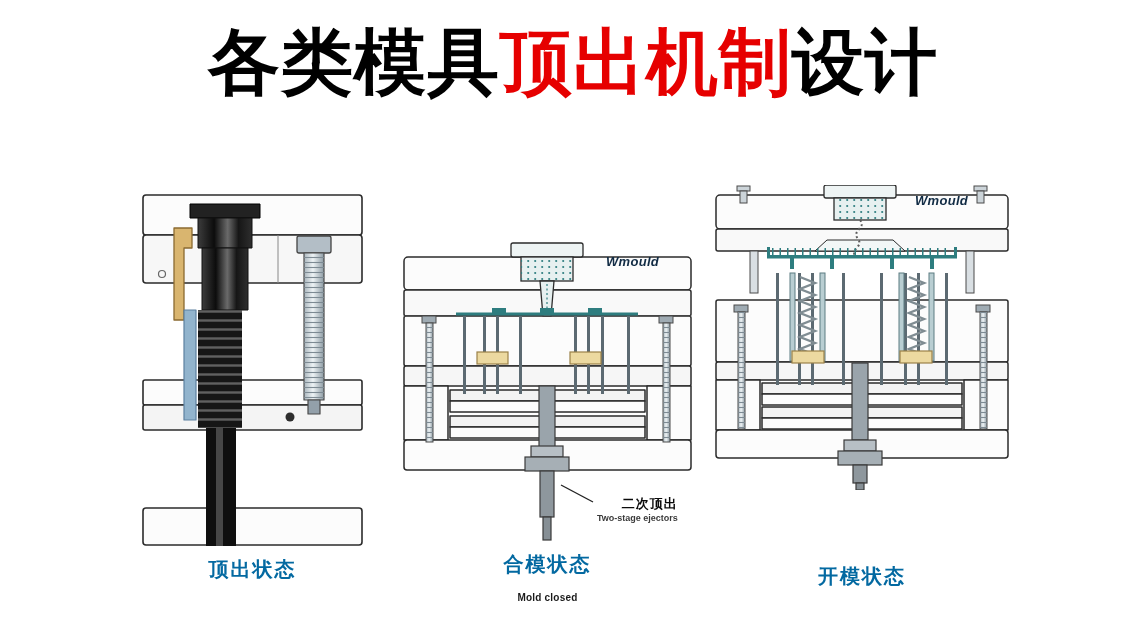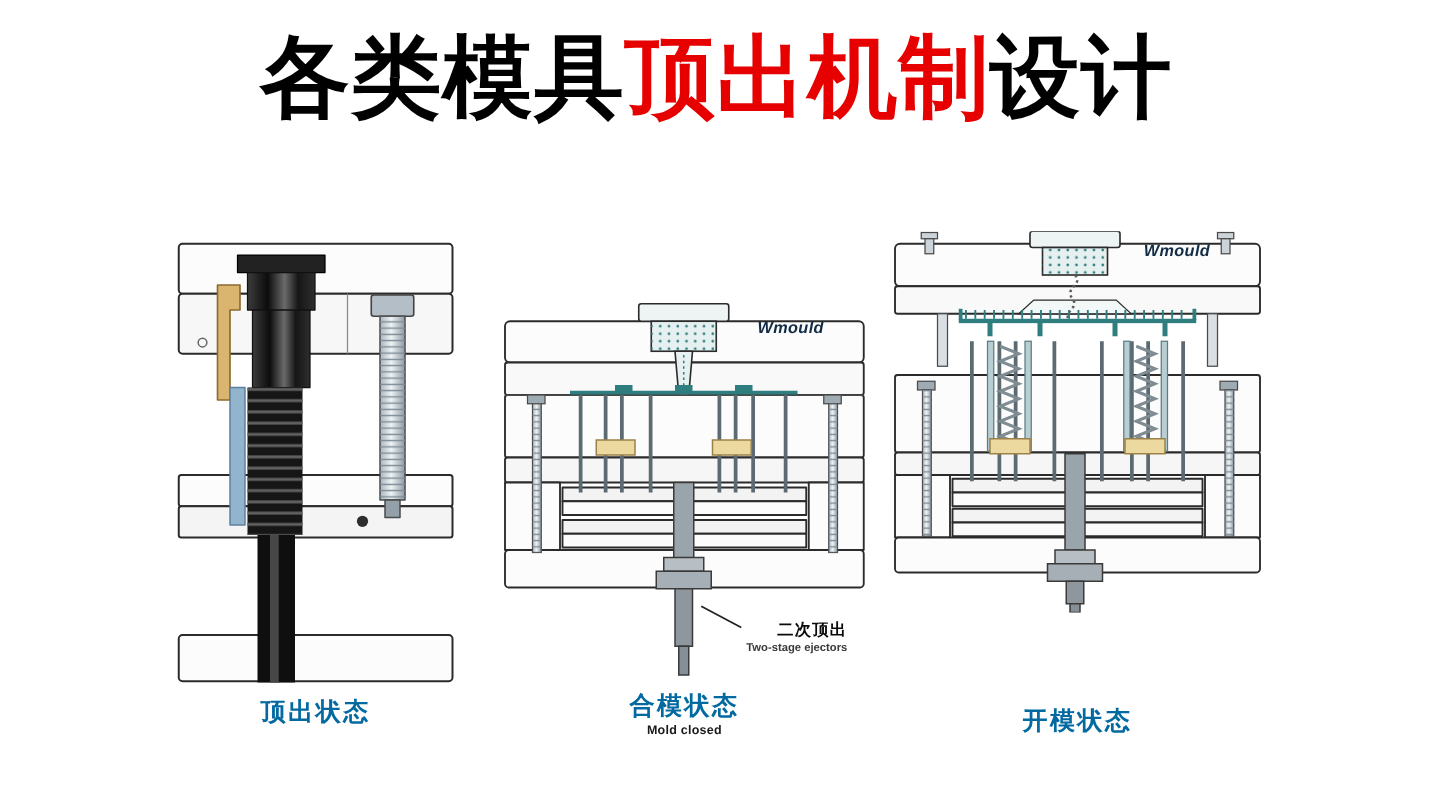--- a/index.html
+++ b/index.html
@@ -5,21 +5,21 @@
   html,body{margin:0;padding:0;}
   body{width:1146px;height:644px;background:#ffffff;font-family:"Liberation Sans","DejaVu Sans",sans-serif;}
   .page{position:relative;width:1146px;height:644px;background:#ffffff;overflow:hidden;}
   .title{position:absolute;top:22px;left:0;width:100%;margin:0;text-align:center;font-weight:900;
          font-size:72px;line-height:1.12;color:#000;letter-spacing:1px;white-space:nowrap;}
   .title .hl{color:#e60000;}
   .diagram{position:absolute;}
   .watermark{position:absolute;font-size:13px;font-weight:800;font-style:italic;color:#122c45;letter-spacing:.3px;text-align:center;}
   .caption{position:absolute;text-align:center;}
   .caption .zh{font-size:20px;font-weight:800;color:#0369a1;letter-spacing:2px;}
-  .caption .en{font-size:10px;font-weight:700;color:#1a1a1a;margin-top:1px;letter-spacing:.2px;}
+  .caption .en{font-size:10px;font-weight:700;color:#1a1a1a;margin-top:14px;letter-spacing:.2px;}
   .annotation{position:absolute;text-align:right;}
   .annotation .zh{font-size:13px;font-weight:800;color:#0a0a0a;letter-spacing:1px;}
   .annotation .en{font-size:9px;font-weight:600;color:#3a3a3a;}
   svg{display:block;}
 </style>
 </head>
 <body>
 
 <div class="page">
 

